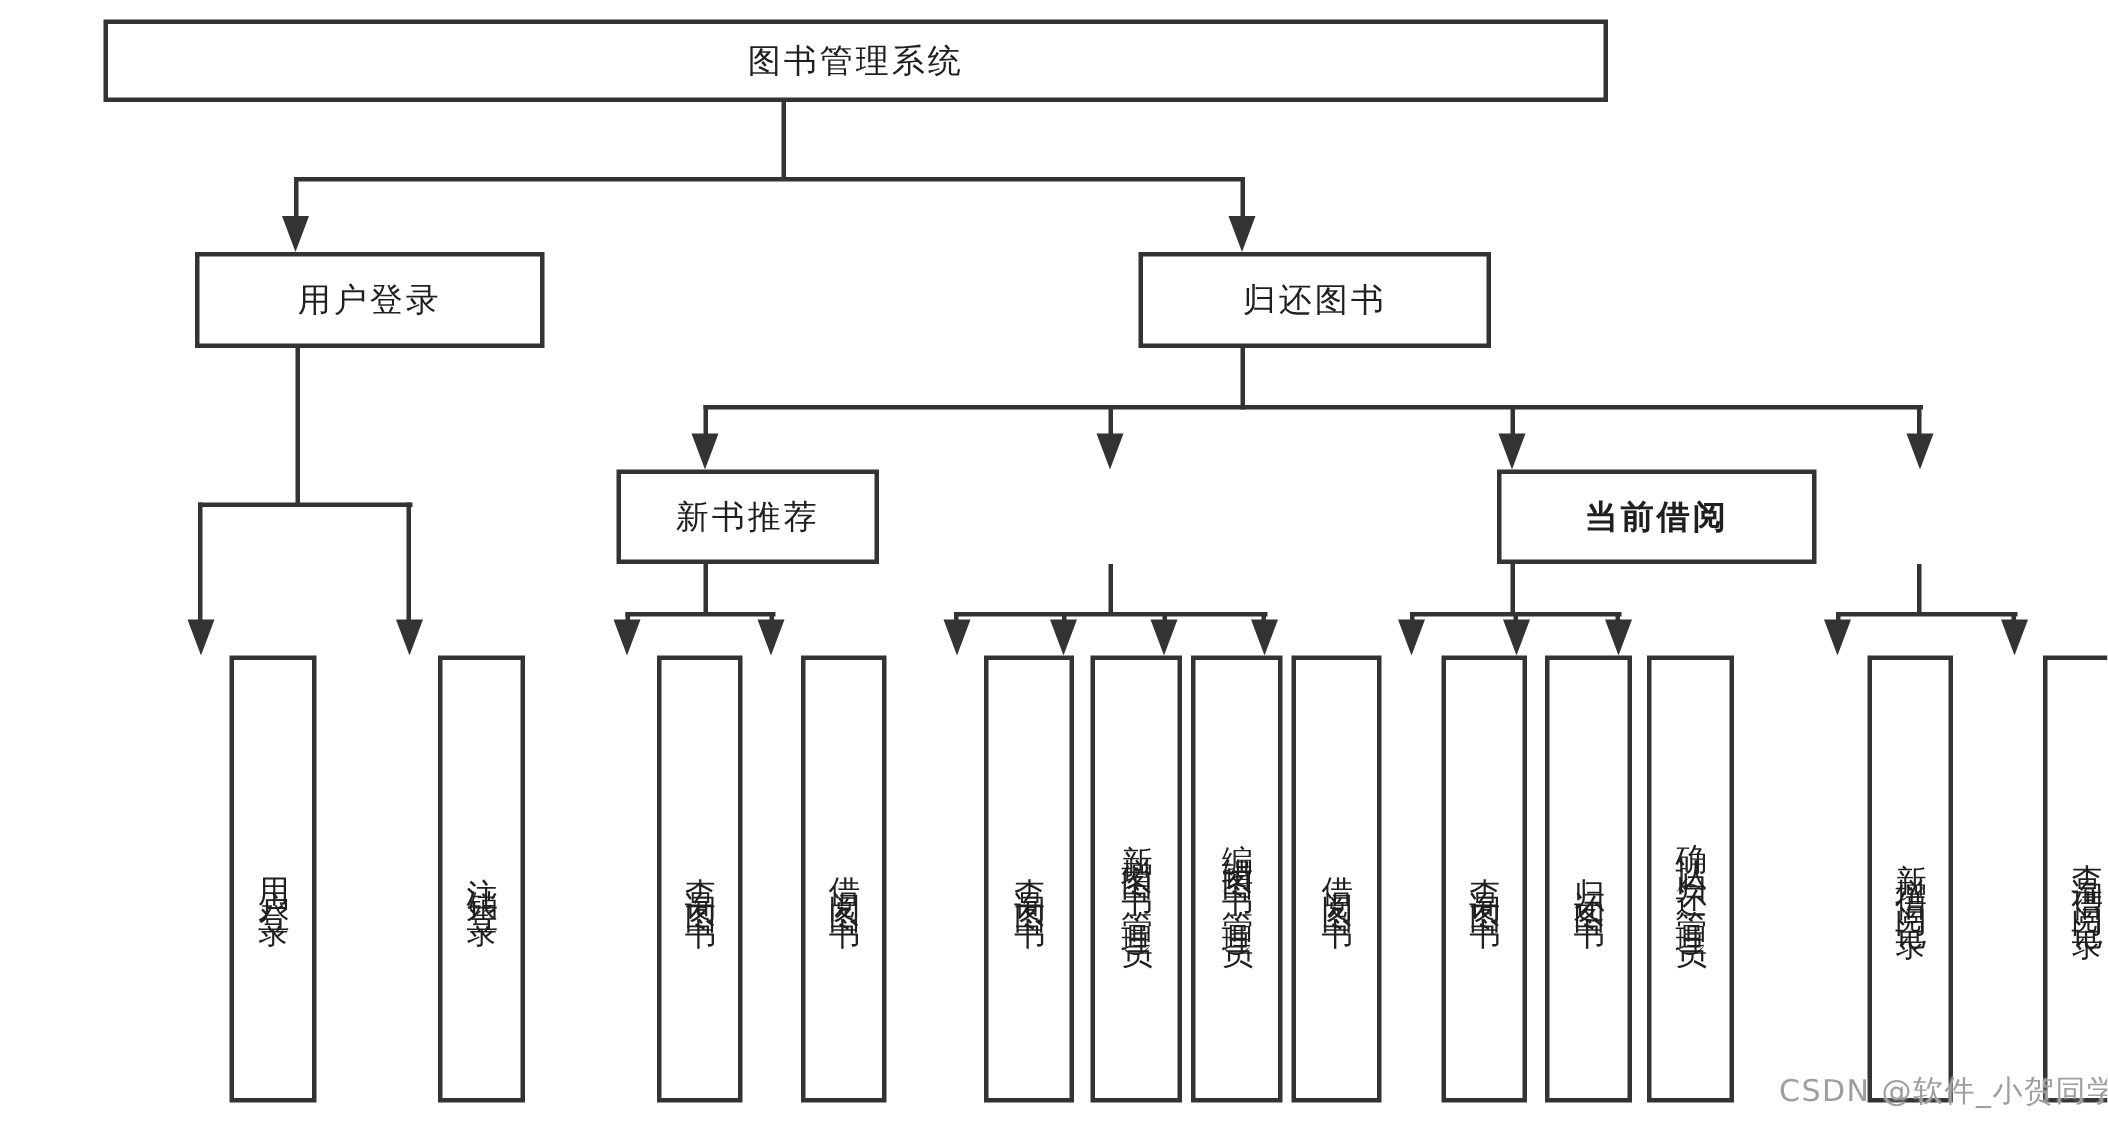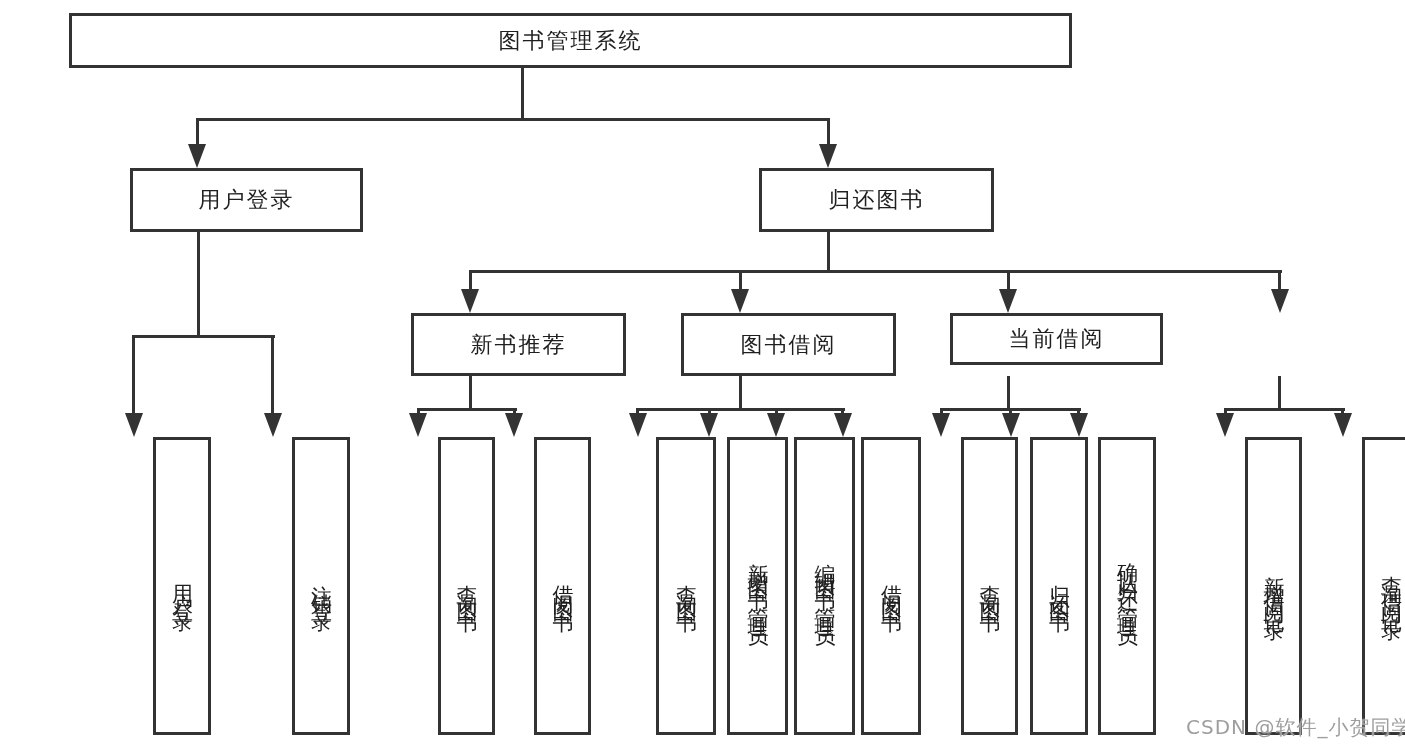--- a/index.html
+++ b/index.html
@@ -103,27 +103,24 @@
     <div class="vline" style="left:469px; top:270px; height:22px;"></div>
     <div class="arrowhead" style="left:461px; top:289px;"></div>
     <div class="vline" style="left:739px; top:270px; height:22px;"></div>
     <div class="arrowhead" style="left:731px; top:289px;"></div>
     <div class="vline" style="left:1007px; top:270px; height:22px;"></div>
     <div class="arrowhead" style="left:999px; top:289px;"></div>
     <div class="vline" style="left:1278px; top:270px; height:22px;"></div>
     <div class="arrowhead" style="left:1271px; top:289px;"></div>
   </div>
 
-  <div class="box" style="left:363px; top:313px; width:215px; height:63px;">
+  <div class="box" style="left:363px; top:313px; width:175px; height:63px;">
     <span class="hlabel">新书推荐</span>
   </div>
-  <div class="box" style="left:633px; top:313px; width:215px; height:63px;">
-    <span class="hlabel">图书借阅</span>
-  </div>
-  <div class="box" style="left:902px; top:313px; width:213px; height:52px;">
+  <div class="box" style="left:950px; top:313px; width:213px; height:63px;font-weight:bold;">
     <span class="hlabel">当前借阅</span>
   </div>
 
   <div>
     <div class="vline" style="left:469px; top:376px; height:34px;"></div>
     <div class="hline" style="left:417px; top:408px; width:100px;"></div>
     <div class="vline" style="left:417px; top:408px; height:8px;"></div>
     <div class="arrowhead" style="left:409px; top:413px;"></div>
     <div class="vline" style="left:513px; top:408px; height:8px;"></div>
     <div class="arrowhead" style="left:505px; top:413px;"></div>

